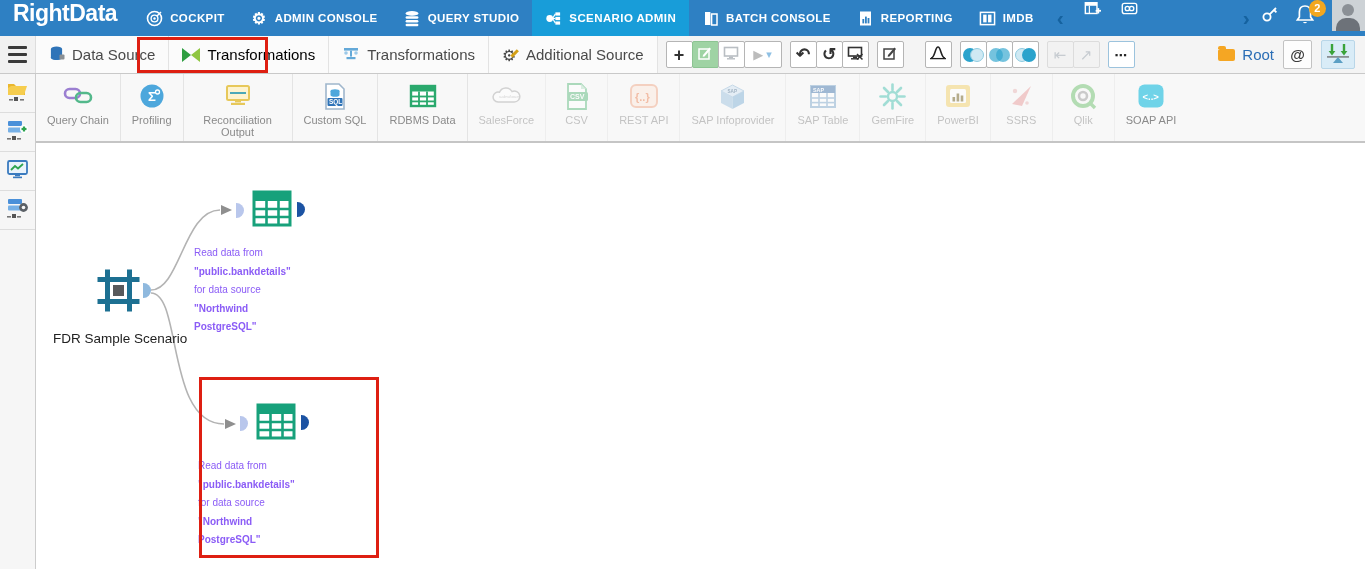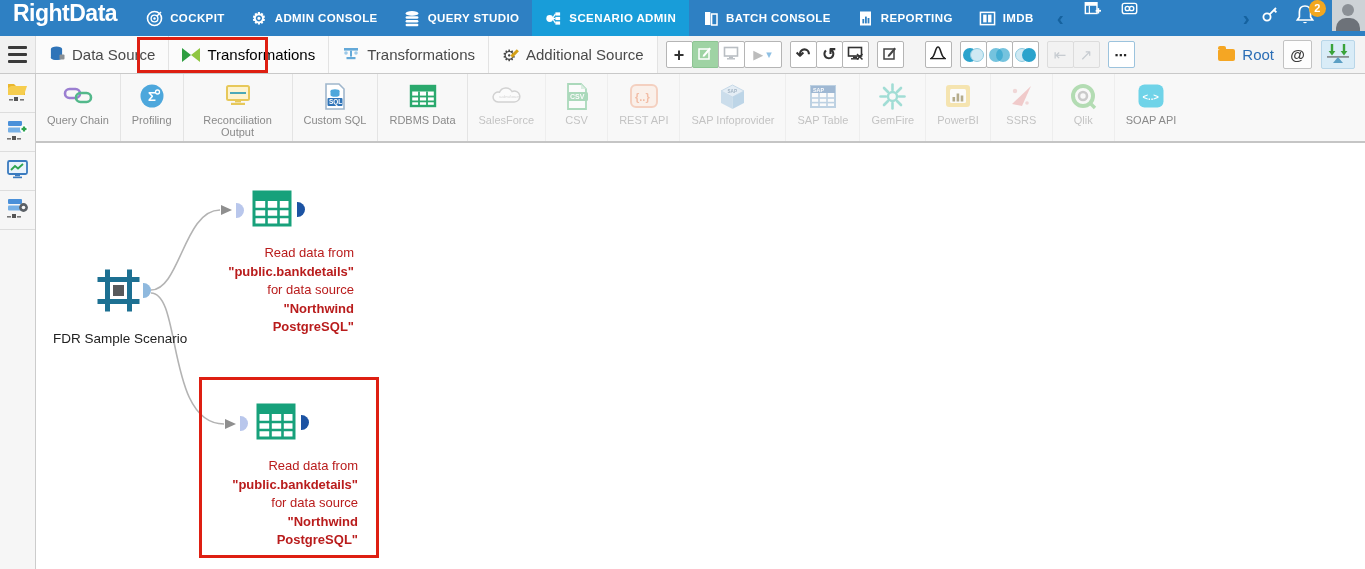--- a/index.html
+++ b/index.html
@@ -63,21 +63,21 @@
   .pal-item.dim{opacity:.48}
   .pi{height:30px;display:flex;align-items:center;justify-content:center}
   .pal-label{font-size:11px;color:#8a8a8a;text-align:center;margin-top:3px;line-height:12px;max-width:86px}
   .canvas{flex:1;position:relative;background:#fff}
 
   
   .flow{position:absolute;left:0;top:0;width:1365px;height:569px;pointer-events:none;z-index:5}
   .flow .node{position:absolute;pointer-events:auto}
   .port{position:absolute;width:8px;height:15px;border-radius:0 9px 9px 0;pointer-events:auto}
   .port-in{background:#b9c7ec}.port-out{background:#1c53a3}.port-fdr{background:#8fb9de}
-  .node-label{position:absolute;width:160px;text-align:right;font-size:13px;color:#b91c1c;line-height:18.5px;pointer-events:auto}
+  .node-label{position:absolute;width:160px;text-align:left;font-size:10px;color:#8b5cf6;line-height:18.5px;pointer-events:auto}
   .node-label span{display:block}
   .node-label .bold{font-weight:bold}
   .scen-label{position:absolute;font-size:13.5px;color:#222;white-space:nowrap;pointer-events:auto}
   .redbox{position:absolute;border:3px solid #de1f12;z-index:30;pointer-events:none}
 
   svg text{font-family:"Liberation Sans",sans-serif}
 </style>
 </head>
 <body>
 

